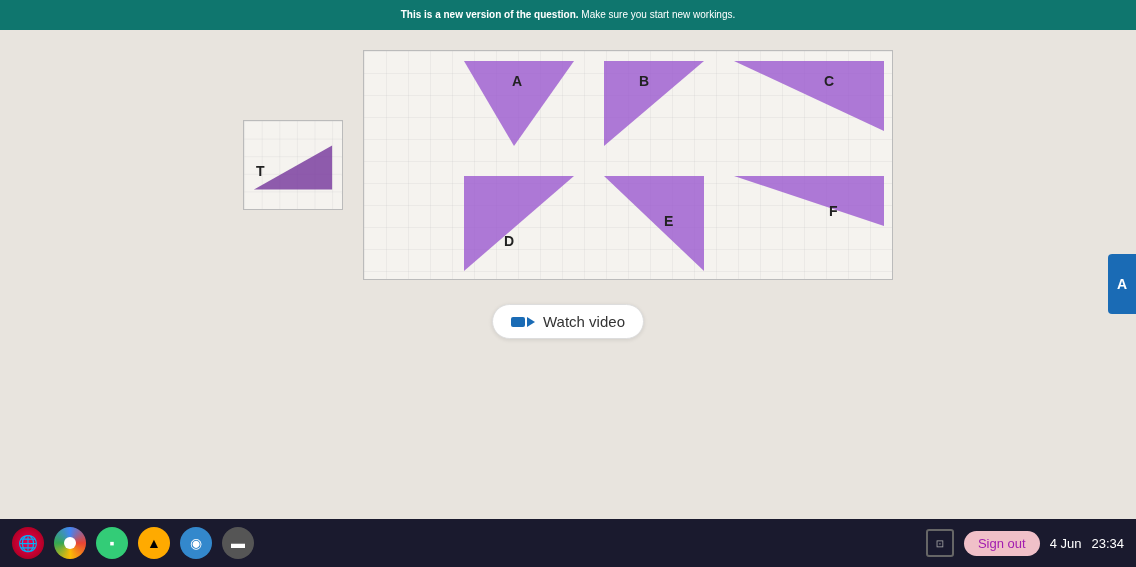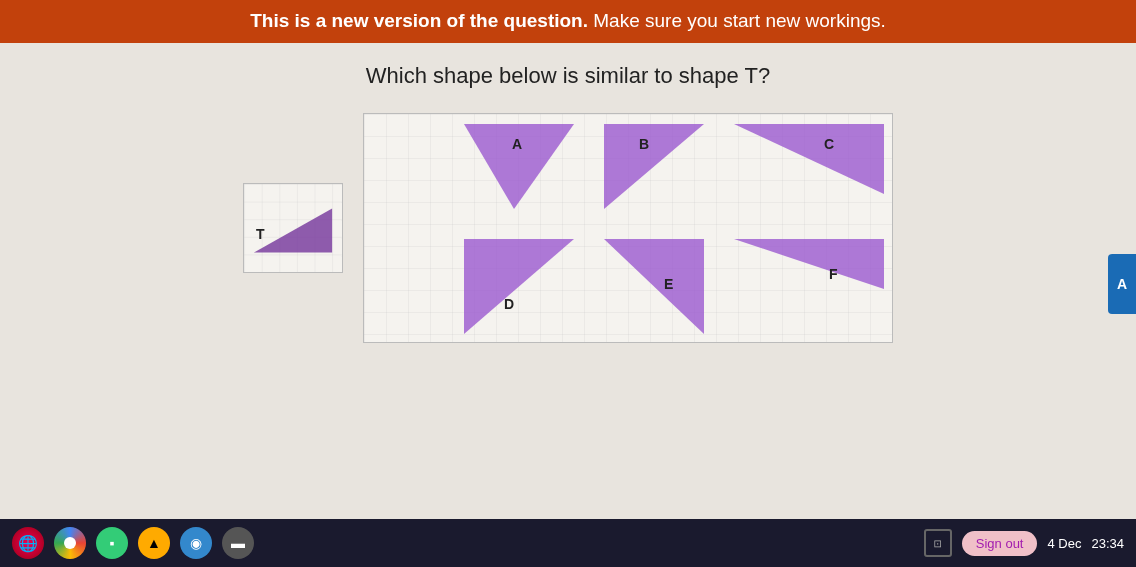--- a/index.html
+++ b/index.html
@@ -8,25 +8,25 @@
       height: 567px;
       background: #e8e4de;
       font-family: Arial, sans-serif;
       overflow: hidden;
       position: relative;
     }
 
     
     .top-banner {
       width: 100%;
-      background: #c2410c;
+      background: #0f766e;
       color: white;
       text-align: center;
       padding: 8px 16px;
-      font-size: 19px;
+      font-size: 10px;
       line-height: 1.4;
     }
     .top-banner strong { font-weight: bold; }
 
     
     .main-content {
       display: flex;
       flex-direction: column;
       align-items: center;
       padding: 20px;
@@ -200,21 +200,20 @@
     }
   </style>
 </head>
 <body>
 
 <div class="top-banner">
   <strong>This is a new version of the question.</strong><span> Make sure you start new workings.</span>
 </div>
 
 <div class="main-content">
-  <div class="question-title">Which shape below is similar to shape T?</div>
 
   <div class="shapes-container">
 
     <div class="shape-t-wrapper grid-bg" style="background-size:18px 18px;">
       <svg class="shapes-svg" viewBox="0 0 100 90" xmlns="http://www.w3.org/2000/svg">
 
         <defs>
           <pattern id="smallGrid" width="18" height="18" patternUnits="userSpaceOnUse">
             <path d="M 18 0 L 0 0 0 18" fill="none" stroke="#ccc" stroke-width="0.5"></path>
           </pattern>
@@ -257,20 +256,27 @@
 
         <text x="300" y="175" font-size="14" font-weight="bold" fill="#222">E</text>
 
         <polygon points="370,125 520,125 520,175" fill="#9b59d0" opacity="0.8"></polygon>
 
         <text x="465" y="165" font-size="14" font-weight="bold" fill="#222">F</text>
       </svg>
     </div>
   </div>
 
+  <button class="watch-video-btn">
+    <div class="video-icon">
+      <div class="video-icon-blue"></div>
+      <div class="video-icon-triangle"></div>
+    </div>
+    <span>Watch video</span>
+  </button>
 </div>
 
 <div class="side-a-btn">
   <span>A</span>
 </div>
 
 <div class="taskbar">
 
   <div class="taskbar-icon" style="background:radial-gradient(circle, #e05, #901);">
     <span style="font-size:16px;">🌐</span>
@@ -289,16 +295,16 @@
   </div>
   <div class="taskbar-icon" style="background:#555;">
     <span style="font-size:14px; color:white;">▬</span>
   </div>
 
   <div class="taskbar-right">
     <div class="taskbar-screen-icon">
       <span style="font-size:10px; color:#aaa;">⊡</span>
     </div>
     <button class="sign-out-btn">Sign out</button>
-    <span>4 Dec</span>
+    <span>4 Jun</span>
     <span>23:34</span>
   </div>
 </div>
 
 </body></html>

